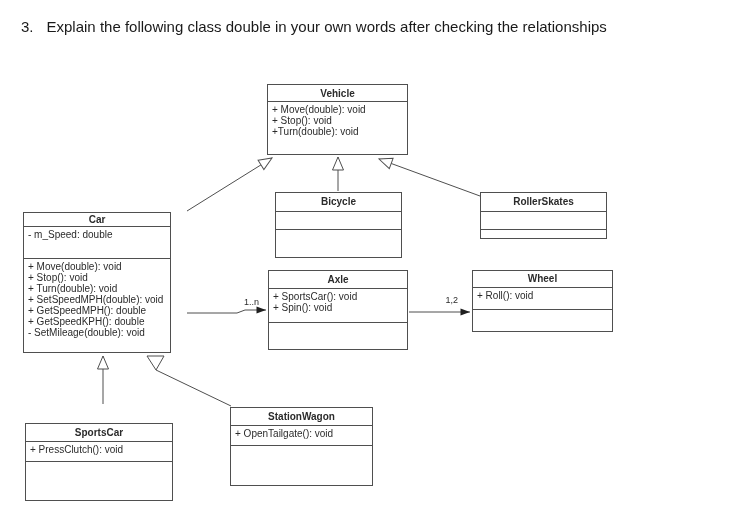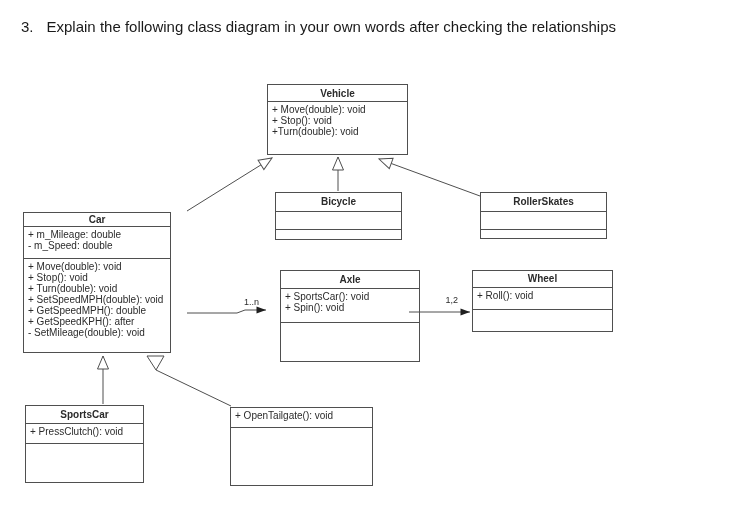--- a/index.html
+++ b/index.html
@@ -60,21 +60,21 @@
   .uml-box { z-index: 2; }
 </style>
 </head>
 <body>
 
 <div class="page">
 
   <div class="question">
     <span class="qnum">3.</span>
     <div class="qtext">
-      <div>Explain the following class diagram in your own words after checking the relationships</div>
+      <div>Explain the following class double in your own words after checking the relationships</div>
     </div>
   </div>
 
   <div class="diagram">
 
     <svg class="connectors" viewBox="0 0 747 510" font-family="Liberation Sans, sans-serif">
       <defs>
         <marker id="genTri" markerWidth="16" markerHeight="14" refX="14" refY="6.5" orient="auto" markerUnits="userSpaceOnUse">
           <path d="M1,1 L14,6.5 L1,12 Z" fill="#ffffff" stroke="#4f4f4f" stroke-width="1"></path>
         </marker>
@@ -103,72 +103,72 @@
       <div class="uml-sec grow">
           <div class="member-line">+ Move(double): void</div>
           <div class="member-line">+ Stop(): void</div>
           <div class="member-line">+Turn(double): void</div>
         </div>
     </div>
 
     <div class="uml-box" style="left:23px;top:212px;width:148px;height:141px">
       <div class="uml-title" style="height:14px;line-height:13px">Car</div>
       <div class="uml-sec" style="height:31px">
-          <div class="member-line">+ m_Mileage: double</div>
           <div class="member-line">- m_Speed: double</div>
         </div>
       <div class="uml-sec grow">
           <div class="member-line">+ Move(double): void</div>
           <div class="member-line">+ Stop(): void</div>
           <div class="member-line">+ Turn(double): void</div>
           <div class="member-line">+ SetSpeedMPH(double): void</div>
           <div class="member-line">+ GetSpeedMPH(): double</div>
-          <div class="member-line">+ GetSpeedKPH(): after</div>
+          <div class="member-line">+ GetSpeedKPH(): double</div>
           <div class="member-line">- SetMileage(double): void</div>
         </div>
     </div>
 
-    <div class="uml-box" style="left:275px;top:192px;width:127px;height:48px">
+    <div class="uml-box" style="left:275px;top:192px;width:127px;height:66px">
       <div class="uml-title" style="height:19px;line-height:18px">Bicycle</div>
       <div class="uml-sec" style="height:17px"></div>
       <div class="uml-sec grow"></div>
     </div>
 
     <div class="uml-box" style="left:480px;top:192px;width:127px;height:47px">
       <div class="uml-title" style="height:19px;line-height:18px">RollerSkates</div>
       <div class="uml-sec" style="height:17px"></div>
       <div class="uml-sec grow"></div>
     </div>
 
-    <div class="uml-box" style="left:280px;top:270px;width:140px;height:92px">
+    <div class="uml-box" style="left:268px;top:270px;width:140px;height:80px">
       <div class="uml-title" style="height:18px;line-height:17px">Axle</div>
       <div class="uml-sec" style="height:33px">
           <div class="member-line">+ SportsCar(): void</div>
           <div class="member-line">+ Spin(): void</div>
         </div>
       <div class="uml-sec grow"></div>
     </div>
 
     <div class="uml-box" style="left:472px;top:270px;width:141px;height:62px">
       <div class="uml-title" style="height:17px;line-height:16px">Wheel</div>
       <div class="uml-sec" style="height:21px">
           <div class="member-line">+ Roll(): void</div>
         </div>
       <div class="uml-sec grow"></div>
     </div>
 
-    <div class="uml-box" style="left:25px;top:405px;width:119px;height:78px">
+    <div class="uml-box" style="left:25px;top:423px;width:148px;height:78px">
       <div class="uml-title" style="height:18px;line-height:17px">SportsCar</div>
       <div class="uml-sec" style="height:19px">
           <div class="member-line">+ PressClutch(): void</div>
         </div>
       <div class="uml-sec grow"></div>
     </div>
 
     <div class="uml-box" style="left:230px;top:407px;width:143px;height:79px">
+      <div class="uml-title" style="height:18px;line-height:17px">StationWagon</div>
       <div class="uml-sec" style="height:19px">
           <div class="member-line">+ OpenTailgate(): void</div>
         </div>
       <div class="uml-sec grow"></div>
     </div>
 
   </div>
 </div>
 
 </body></html>

